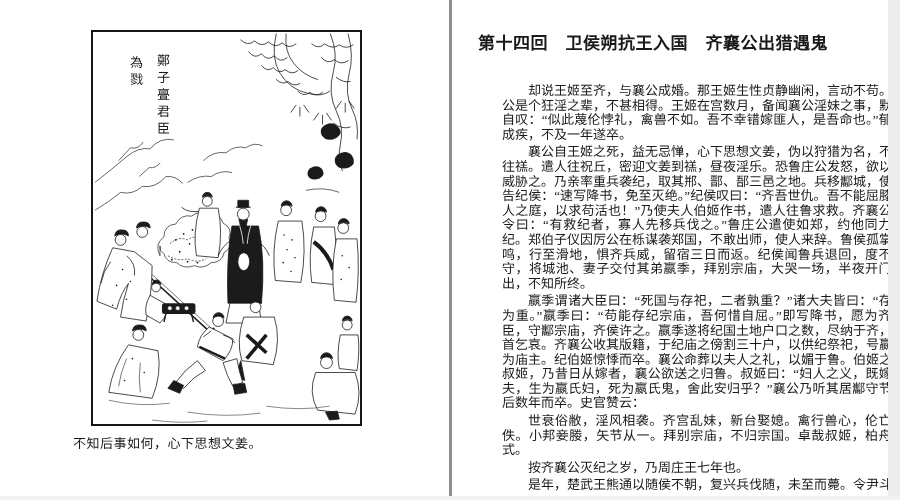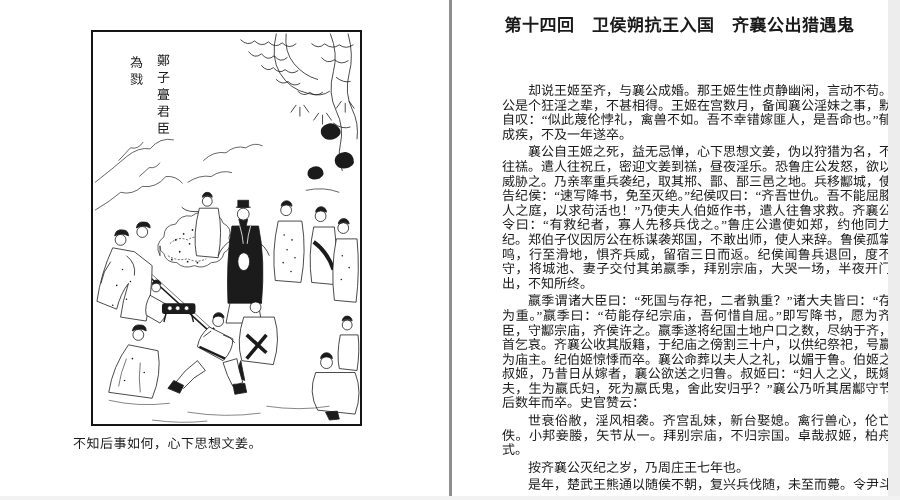--- a/index.html
+++ b/index.html
@@ -14,22 +14,22 @@
         font-size:13px;letter-spacing:4px;color:#1a1a1a;}
   .vcol1{left:60px;top:22px;}
   .vcol2{left:33px;top:24px;}
   .plate-caption{position:absolute;left:73px;top:433px;margin:0;font-size:13px;
                  letter-spacing:0.5px;white-space:nowrap;}
   
   .gutter{position:absolute;left:449px;top:0;width:3px;height:497px;background:#8f8f8f;}
   .edge-right{position:absolute;left:888px;top:0;width:12px;height:500px;background:#ededed;}
   .edge-bottom{position:absolute;left:0;top:496px;width:900px;height:4px;background:#f2f2f2;}
   
-  .chapter-title{position:absolute;left:478px;top:11px;width:403px;margin:0;
-                 font-size:17px;font-weight:bold;text-align:center;letter-spacing:0.5px;}
+  .chapter-title{position:absolute;left:478px;top:29px;width:403px;margin:0;
+                 font-size:17px;font-weight:bold;text-align:left;letter-spacing:0.5px;}
   .body-text{position:absolute;left:502px;top:84px;width:403px;
              font-size:13px;line-height:14.6px;text-align:justify;text-align-last:left;}
   .body-text p{margin:0 0 3px 0;text-indent:2em;}
 </style>
 </head>
 <body>
 
 <div class="stage">
 
   <section class="page-left">

